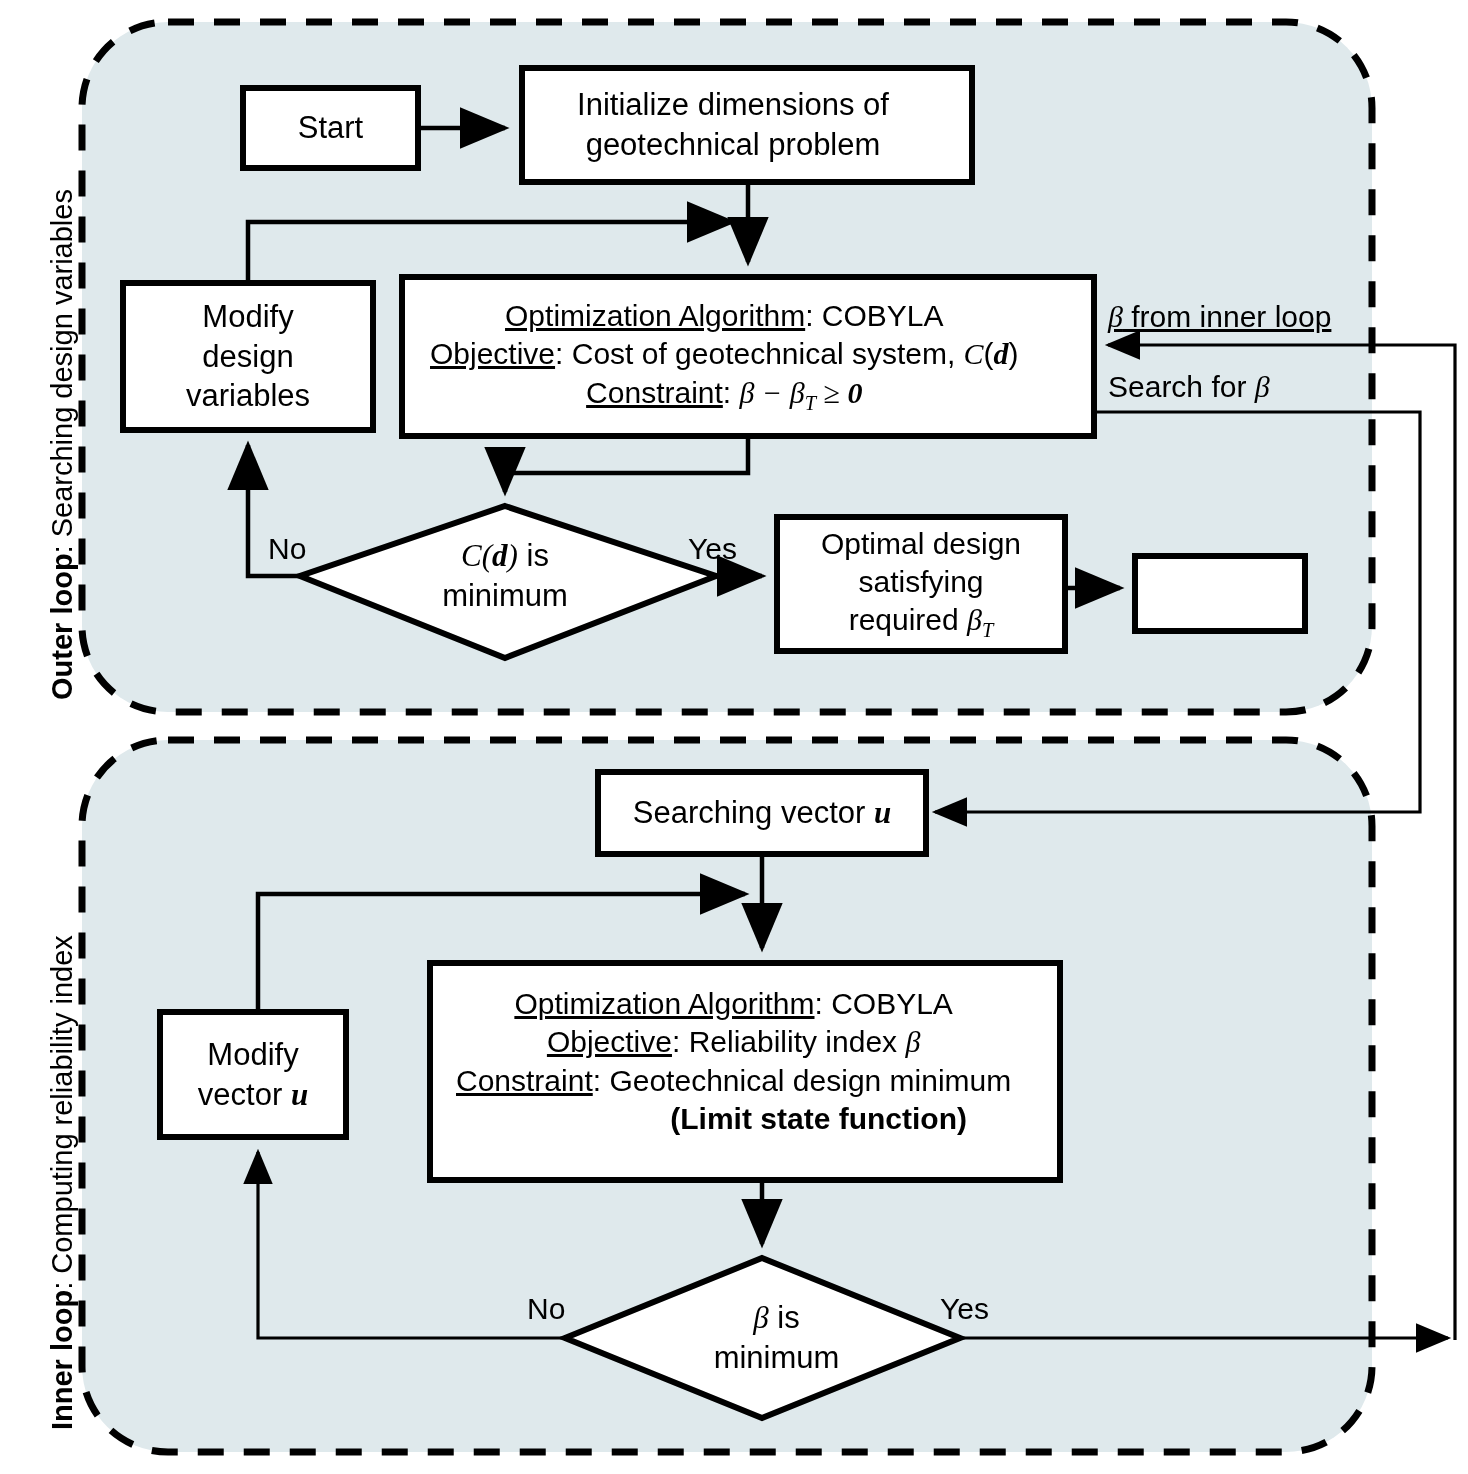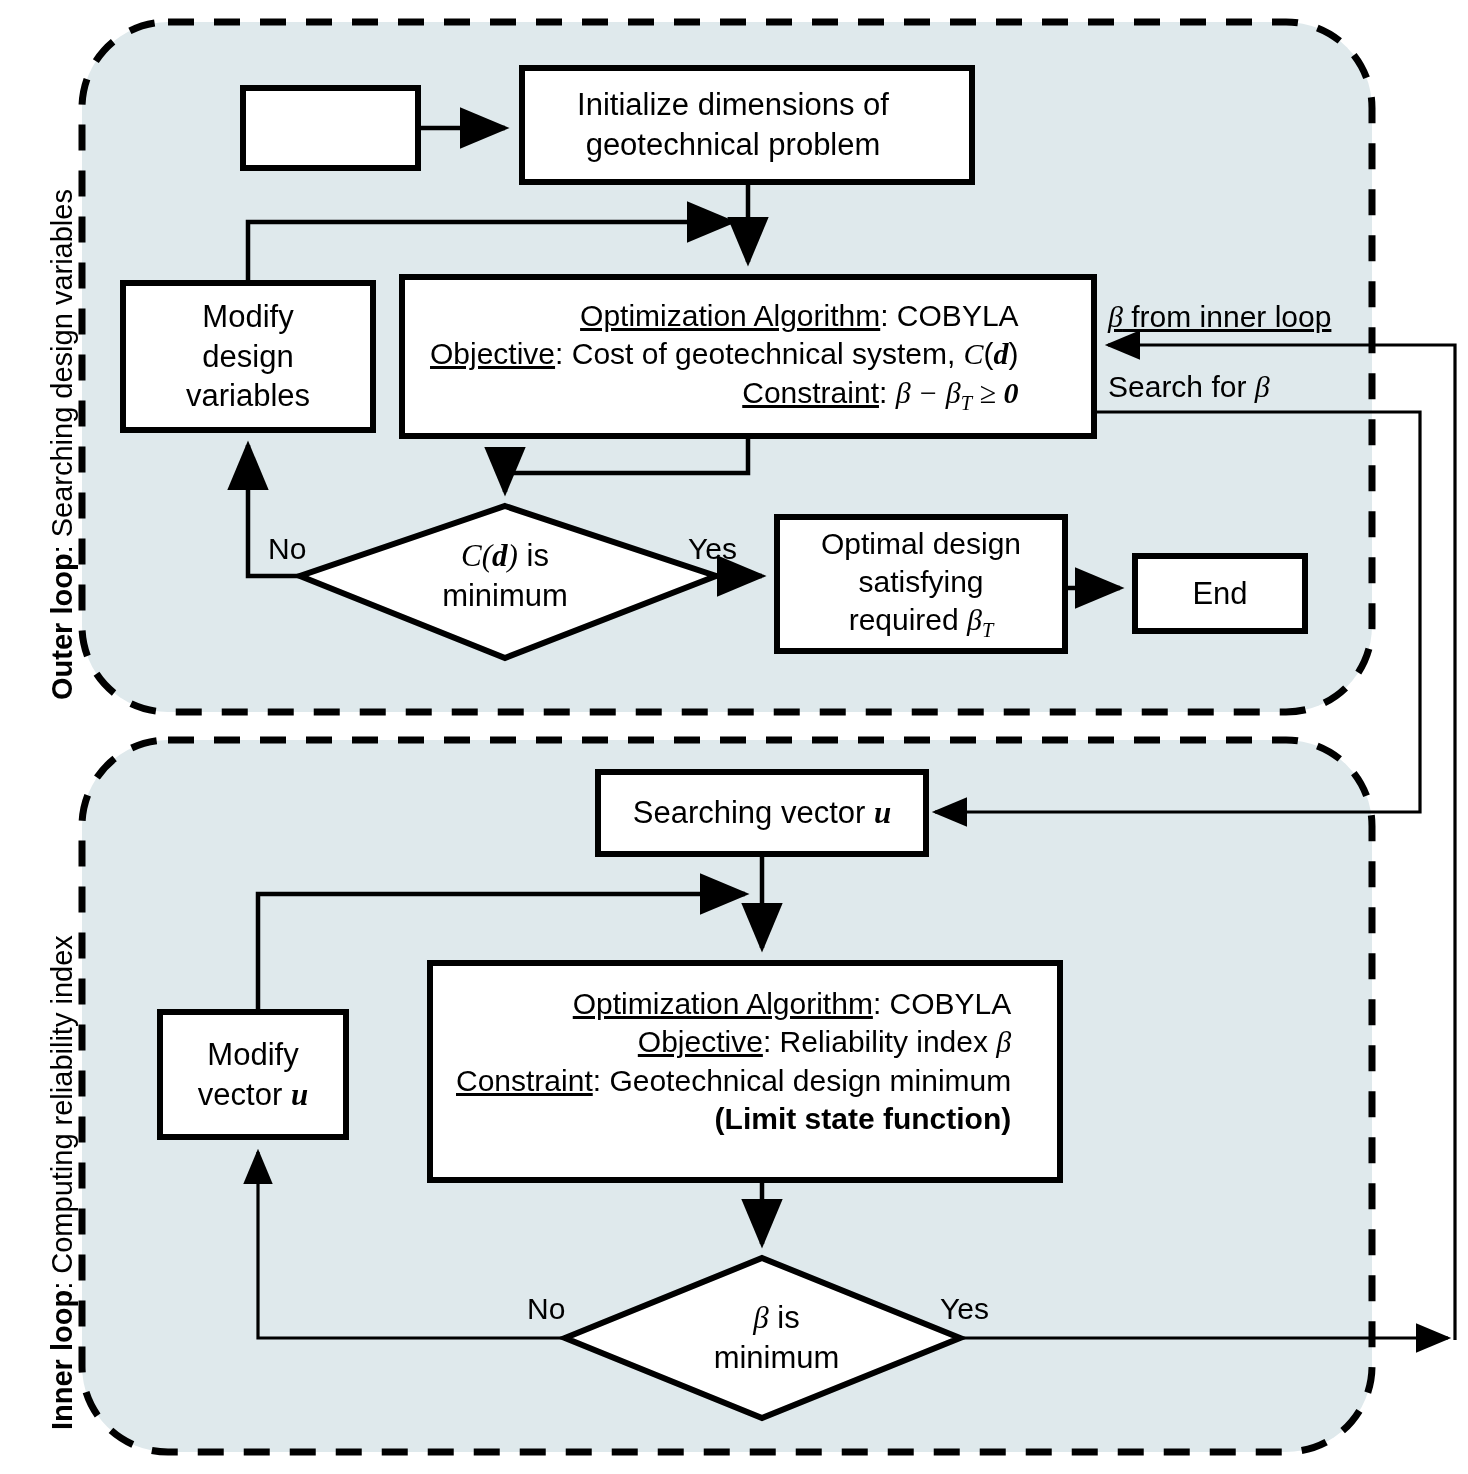--- a/index.html
+++ b/index.html
@@ -33,21 +33,21 @@
     align-items: center;
     justify-content: center;
     text-align: center;
     color: #000;
     font-size: 31px;
     line-height: 1.28;
     pointer-events: none;
   }
   .node-text.left {
     justify-content: flex-start;
-    text-align: right;
+    text-align: center;
   }
   .bolditalmath { font-style: italic; font-weight: bold; font-family: "Liberation Serif", serif; }
   .mathi { font-style: italic; font-family: "Liberation Serif", serif; }
   .u { text-decoration: underline; }
   sub { font-size: 0.68em; }
 
   .vlabel {
     position: absolute;
     transform-origin: 0 0;
     white-space: nowrap;
@@ -122,20 +122,23 @@
     <path class="flow-thin" d="M960,1338 L1448,1338" marker-end="url(#ahs)"></path>
   </svg>
 
   <div class="vlabel" style="left:46px; top:700px; transform: rotate(-90deg);">
     <b>Outer loop</b><span>: Searching design variables</span>
   </div>
   <div class="vlabel" style="left:46px; top:1430px; transform: rotate(-90deg);">
     <b>Inner loop</b><span>: Computing reliability index</span>
   </div>
 
+  <div class="node-text" style="left:243px; top:88px; width:175px; height:80px;">
+    <span>Start</span>
+  </div>
 
   <div class="node-text" style="left:508px; top:68px; width:450px; height:114px;">
     <span><span>Initialize dimensions of</span><br><span>geotechnical problem</span></span>
   </div>
 
   <div class="node-text" style="left:123px; top:283px; width:250px; height:147px;">
     <span><span>Modify</span><br><span>design</span><br><span>variables</span></span>
   </div>
 
   <div class="node-text left" style="left:402px; top:277px; width:692px; height:159px; padding-left:28px; font-size:30px;">
@@ -154,23 +157,20 @@
     <span>No</span>
   </div>
   <div class="edge-label" style="left:688px; top:532px;">
     <span>Yes</span>
   </div>
 
   <div class="node-text" style="left:777px; top:517px; width:288px; height:134px; font-size:30px;">
     <span><span>Optimal design</span><br><span>satisfying</span><br><span>required </span><span class="mathi">β<sub>T</sub></span></span>
   </div>
 
-  <div class="node-text" style="left:1135px; top:556px; width:170px; height:75px;">
-    <span>End</span>
-  </div>
 
   <div class="edge-label" style="left:1108px; top:300px;text-decoration:underline;">
     <span class="mathi">β</span><span> from inner loop</span>
   </div>
   <div class="edge-label" style="left:1108px; top:370px;">
     <span>Search for </span><span class="mathi">β</span>
   </div>
 
   <div class="node-text" style="left:598px; top:772px; width:328px; height:82px;">
     <span><span>Searching vector </span><span class="bolditalmath">u</span></span>

